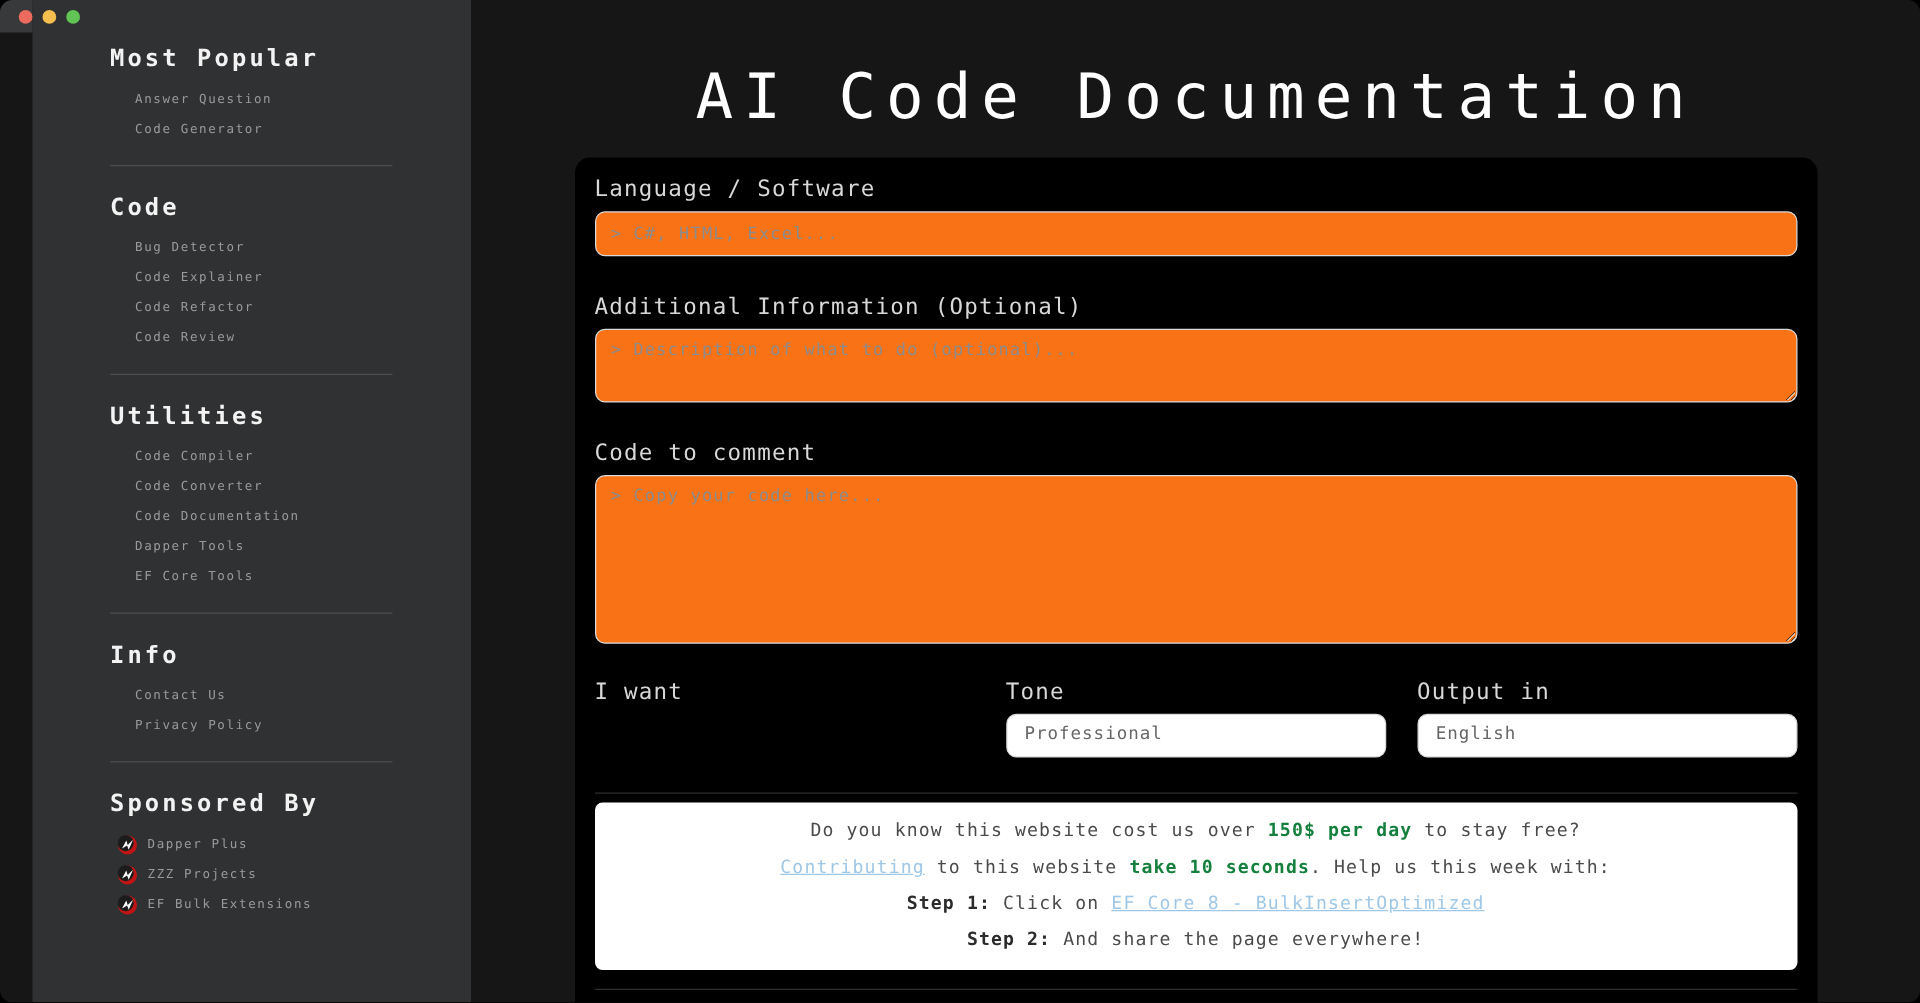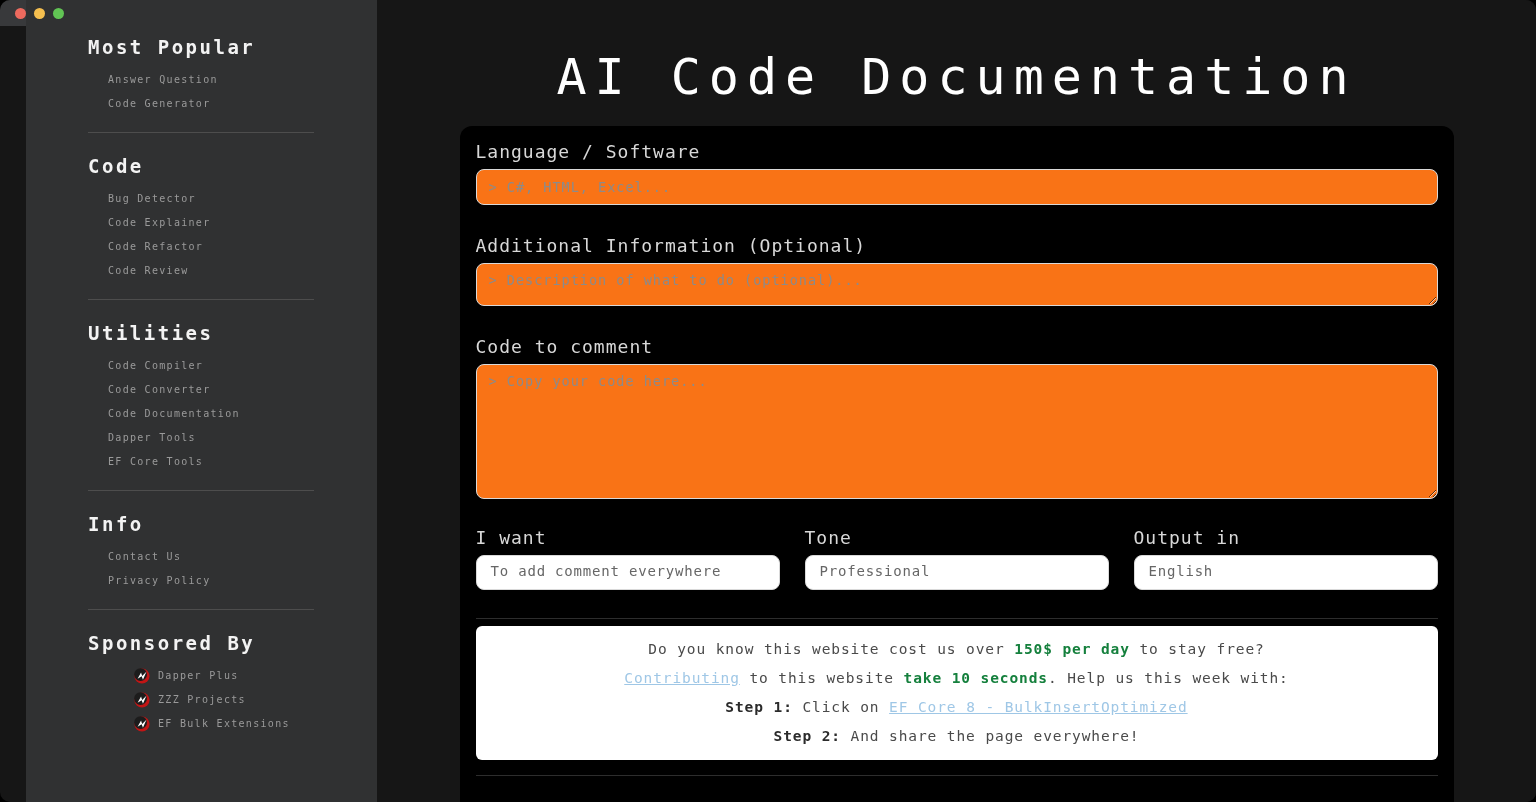--- a/index.html
+++ b/index.html
@@ -41,21 +41,21 @@
                  margin-bottom:7px; white-space:nowrap; }
   .gap { margin-top:30px; }
 
   .text-input, .textarea {
     width:100%; background:#f97316; border:1px solid #d9d9d9; border-radius:8px;
     font-family:inherit; font-size:13.5px; letter-spacing:1px; color:#333;
     padding:8px 12px; outline:none; display:block;
   }
   .text-input { height:36px; }
   .textarea { resize:vertical; }
-  .ta-small { height:43px; }
+  .ta-small { height:59px; }
   .ta-large { height:135px; }
   ::placeholder { color:#8b8b8b; opacity:1; }
 
   .row { display:flex; gap:25px; margin-top:28px; }
   .col { flex:1; min-width:0; }
   .select { height:35px; background:#fff; border:1px solid #d9d9d9; border-radius:8px;
             font-size:14px; letter-spacing:0.8px; color:#666; padding:7px 14px;
             white-space:nowrap; overflow:hidden; cursor:pointer; }
 
   .card-hr { border:none; border-top:1px solid #2d2d2d; }
@@ -122,21 +122,21 @@
         <h2 class="sb-title">Info</h2>
         <nav class="sb-items">
           <div class="sb-item">Contact Us</div>
           <div class="sb-item">Privacy Policy</div>
         </nav>
       </div>
       <hr>
 
       <div>
         <h2 class="sb-title">Sponsored By</h2>
-        <nav class="sb-items" style="padding-left:108px;">
+        <nav class="sb-items" style="padding-left:68px;">
           <div class="sb-item">
             <svg class="sb-logo" viewBox="0 0 20 20">
               <circle cx="10" cy="10" r="9.5" fill="#c11515"></circle>
               <circle cx="8.2" cy="8.2" r="8" fill="#1c1c1c"></circle>
               <path d="M4.5 13.5 L8.8 5.5 L10.2 10 L15.5 4.8 L11.2 14.8 L9.6 10.4 Z" fill="#fff"></path>
             </svg>
             <span>Dapper Plus</span>
           </div>
           <div class="sb-item">
             <svg class="sb-logo" viewBox="0 0 20 20">
@@ -170,21 +170,20 @@
 
         <label class="field-label gap">Additional Information (Optional)</label>
         <textarea class="textarea ta-small" placeholder="&gt; Description of what to do (optional)..." style=""></textarea>
 
         <label class="field-label gap">Code to comment</label>
         <textarea class="textarea ta-large" placeholder="&gt; Copy your code here..." style=""></textarea>
 
         <div class="row">
           <div class="col">
             <label class="field-label">I want</label>
-            <div class="select">To add comment everywhere</div>
           </div>
           <div class="col">
             <label class="field-label">Tone</label>
             <div class="select">Professional</div>
           </div>
           <div class="col">
             <label class="field-label">Output in</label>
             <div class="select">English</div>
           </div>
         </div>

